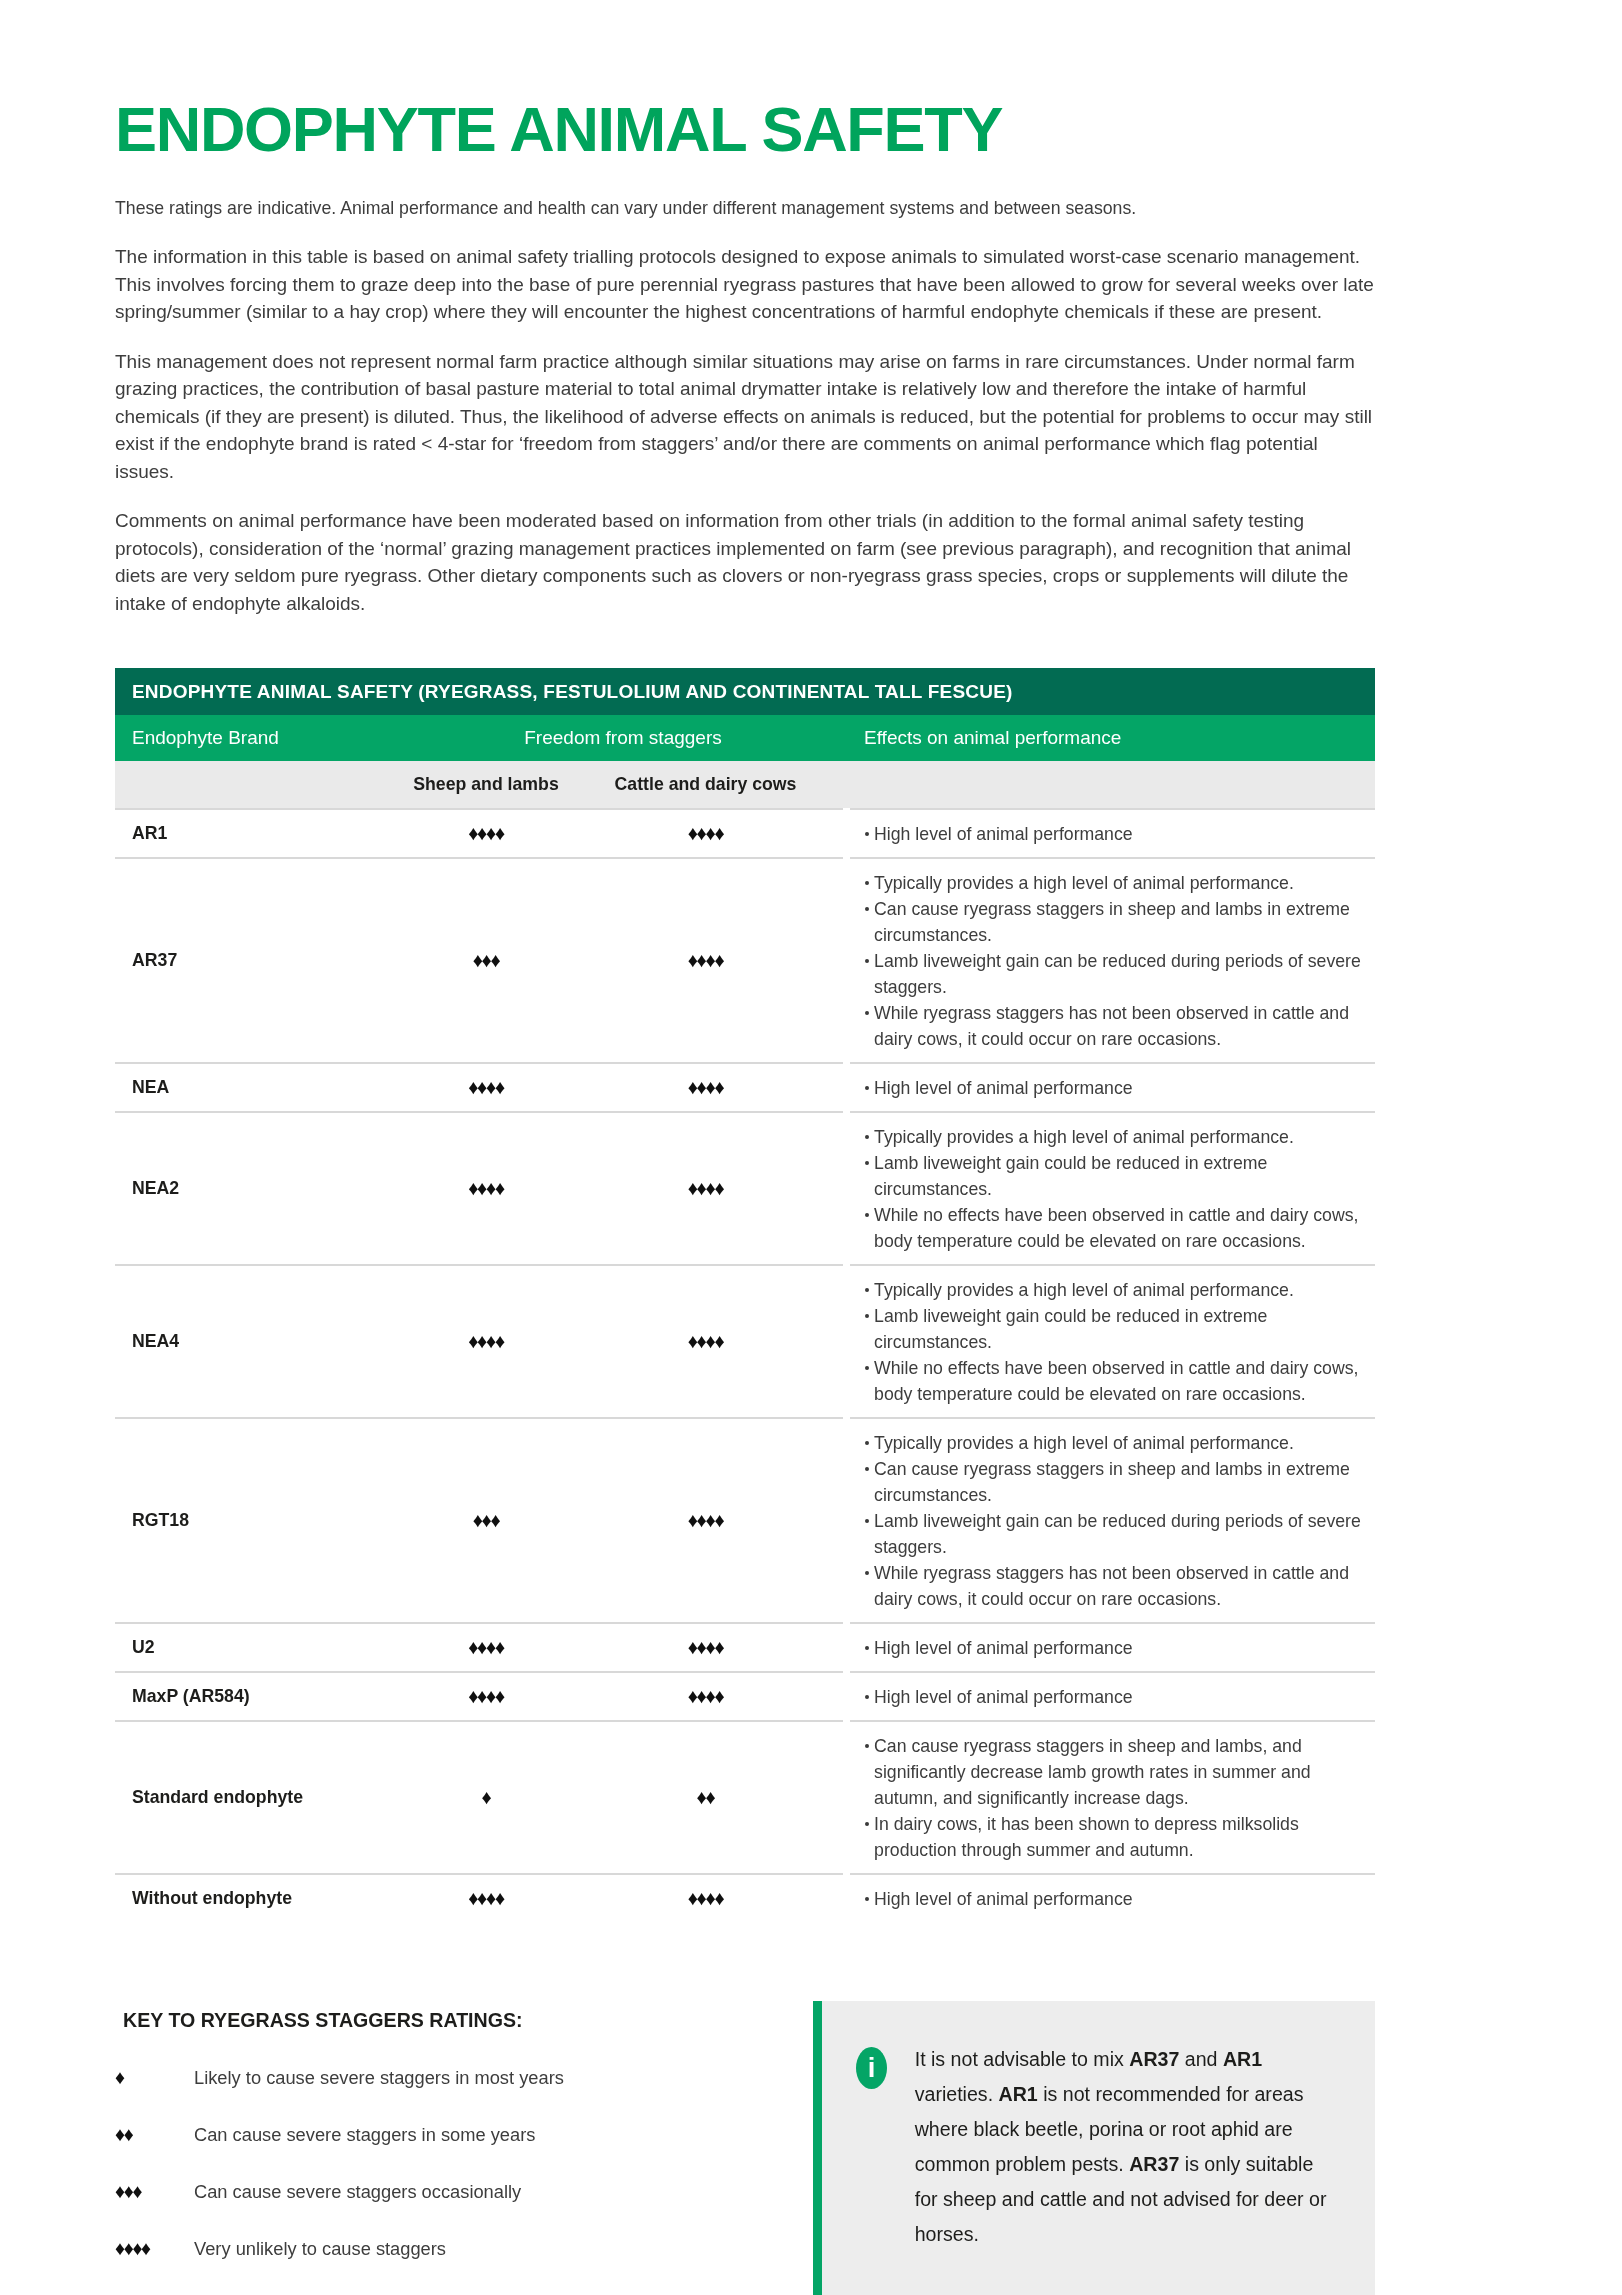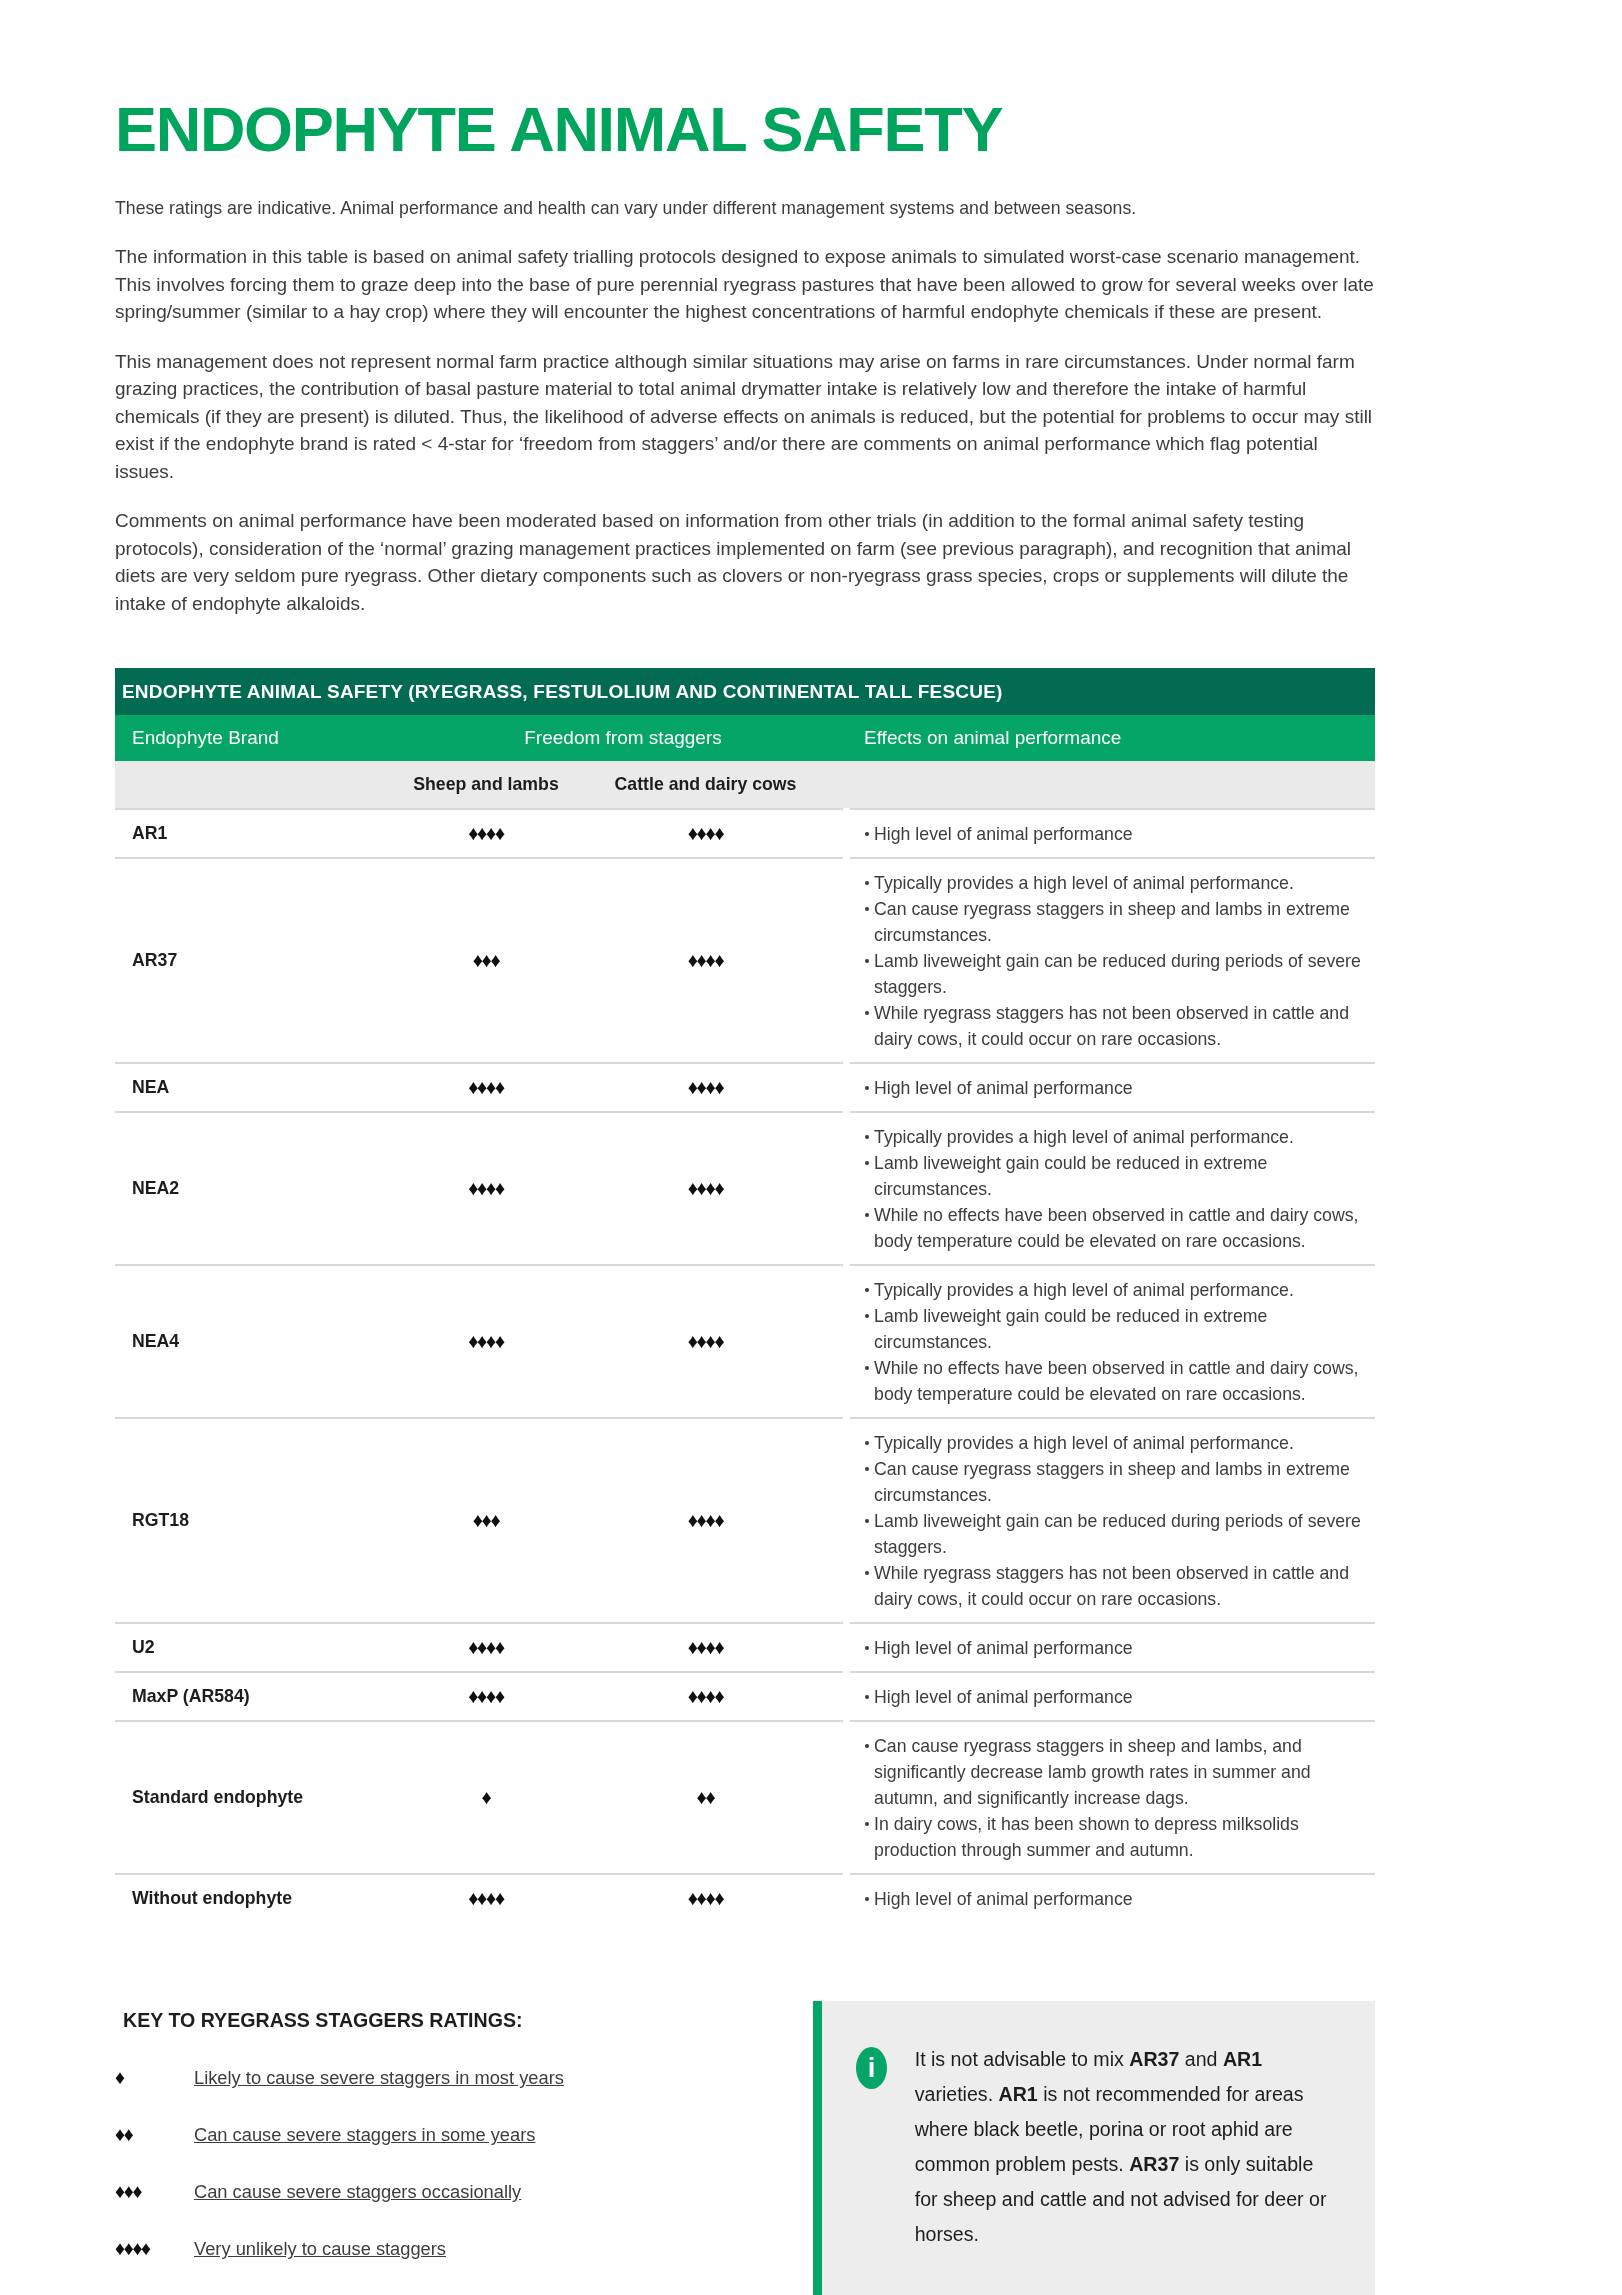--- a/index.html
+++ b/index.html
@@ -27,21 +27,21 @@
   }
   .intro{margin:35px 0 0 0;font-size:17.7px;line-height:25px;color:var(--text);}
   .para{margin:22px 0 0 0;font-size:19px;line-height:27.5px;color:var(--text);}
 
   
   .tbl{margin-top:51px;}
   .tbl-title{
     height:47px;display:flex;align-items:center;
     background:var(--green-dark);color:#fff;
     font-weight:bold;font-size:19px;letter-spacing:0.2px;
-    padding-left:7px;
+    padding-left:17px;
     margin-top:24px;
   }
   .tbl-cols{
     height:46px;display:flex;align-items:center;
     background:var(--green);color:#fff;font-weight:normal;font-size:19px;
   }
   .col-brand{width:289px;padding-left:17px;}
   .col-staggers{width:438px;text-align:center;}
   .col-effects{flex:1;padding-left:22px;}
   .tbl-sub{
@@ -66,21 +66,21 @@
   .bullet-item{display:flex;align-items:flex-start;}
   .bullet-item .dot{width:3.9px;height:3.9px;border-radius:50%;background:#3a3a3a;flex:none;margin:11px 0 0 15.7px;}
   .bullet-item .bullet-text{margin-left:5px;font-size:17.7px;line-height:26px;color:var(--text);}
 
   
   .lower{display:flex;margin-top:79px;}
   .key{width:661px;flex:none;}
   .key-title{margin:8px;font-size:19.6px;font-weight:bold;color:var(--text-dark);}
   .key-item{display:flex;align-items:baseline;margin-top:34px;}
   .key-symbol{width:79px;flex:none;font-size:19.6px;letter-spacing:-1.3px;color:#101010;}
-  .key-label{font-size:18.3px;color:var(--text);text-decoration:underline;}
+  .key-label{font-size:18.3px;color:var(--text);}
   .key-note{margin:42px 0 0 0;font-size:18.3px;line-height:27px;color:var(--text);max-width:576px;}
 
   .info-box{flex:1;display:flex;margin-left:37px;align-items:stretch;}
   .info-bar{width:9.2px;background:var(--green);flex:none;}
   .info-body{background:var(--grey-box);flex:1;padding:41px 37px 41px 34px;display:flex;align-items:flex-start;}
   .info-icon{
     width:31px;height:42px;border-radius:50%;
     background:var(--green);color:#fff;
     display:flex;align-items:center;justify-content:center;
     font-weight:bold;font-size:27.5px;flex:none;

